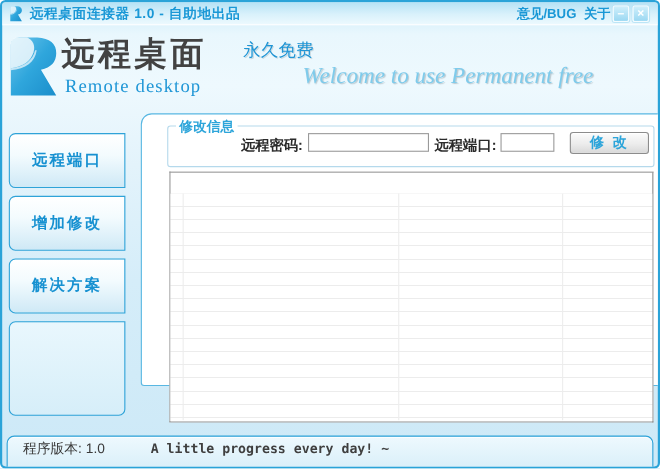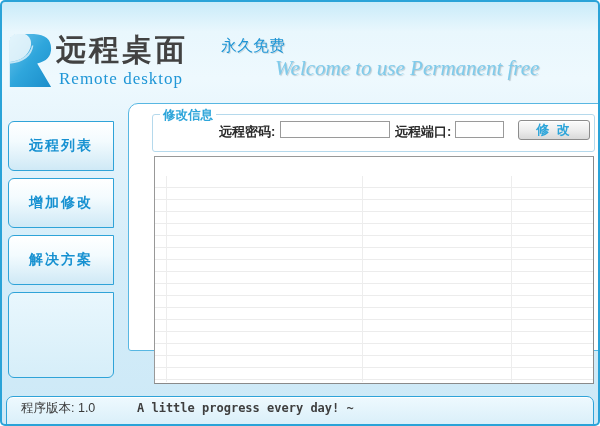--- a/index.html
+++ b/index.html
@@ -115,31 +115,41 @@
       <path d="M8,116 L8,20 Q8,6 24,6 L58,6 Q94,8 94,36 Q94,61 65,67 L94,116 L66,116 Z" fill="url(#rblue)"></path>
       <path d="M8,64 C32,62 46,50 51,34 C55,20 49,10 39,6 L20,6 Q8,6 8,20 Z" fill="#ffffff" opacity="0.8"></path>
       <path d="M8,64 C34,62 50,48 54,30 L57,30 C54,52 36,66 8,68 Z" fill="#cfeaf7" opacity="0.9"></path>
     </g>
   </defs>
 </svg>
 
 <div class="window">
   <div class="window-inner">
 
+    <div class="titlebar">
+      <svg class="title-icon" viewBox="0 0 100 122">
+          <use href="#logo-r"></use>
+        </svg>
+      <div class="title-text">远程桌面连接器 1.0 - 自助地出品</div>
+      <div class="tb-link feedback">意见/BUG</div>
+      <div class="tb-link about">关于</div>
+      <div class="tb-btn min">–</div>
+      <div class="tb-btn close">×</div>
+    </div>
 
     <svg class="logo" viewBox="0 0 100 122">
         <use href="#logo-r"></use>
       </svg>
     <div class="brand-cn">远程桌面</div>
     <div class="brand-en">Remote desktop</div>
     <div class="free-badge">永久免费</div>
     <div class="welcome">Welcome to use  Permanent free</div>
 
     <div class="side-btn b1">
-      <span>远程列表</span>
+      <span>远程端口</span>
     </div>
     <div class="side-btn b2">
       <span>增加修改</span>
     </div>
     <div class="side-btn b3">
       <span>解决方案</span>
     </div>
     <div class="side-panel"></div>
 
     <div class="main-panel">

